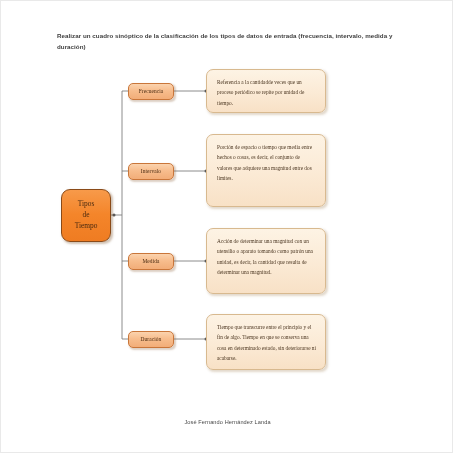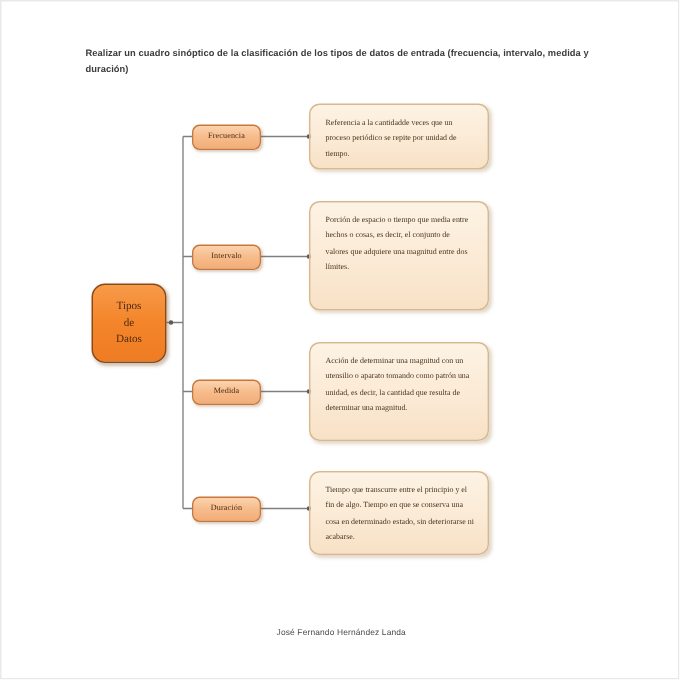--- a/index.html
+++ b/index.html
@@ -137,21 +137,21 @@
         <circle cx="205" cy="170" r="1.5"></circle>
         <circle cx="205" cy="260" r="1.5"></circle>
         <circle cx="205" cy="338" r="1.5"></circle>
         <circle cx="113" cy="214" r="1.5"></circle>
       </g>
     </svg>
 
     <div class="root-node">
       <span>Tipos</span>
       <span>de</span>
-      <span>Datos</span>
+      <span>Tiempo</span>
     </div>
 
     <div class="cat-node" style="left:127px; top:81.5px;">Frecuencia</div>
 
     <div class="cat-node" style="left:127px; top:161.5px;">Intervalo</div>
 
     <div class="cat-node" style="left:127px; top:251.5px;">Medida</div>
 
     <div class="cat-node" style="left:127px; top:329.5px;">Duración</div>
 

